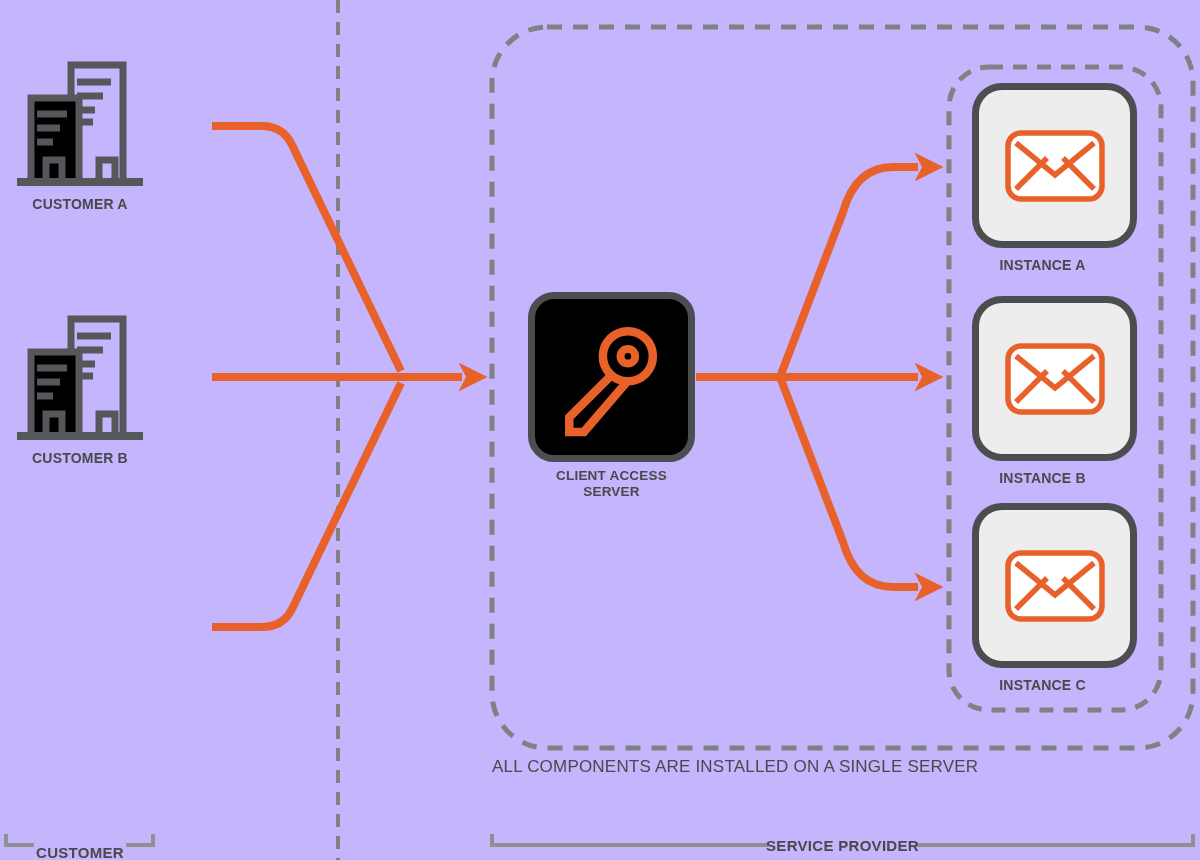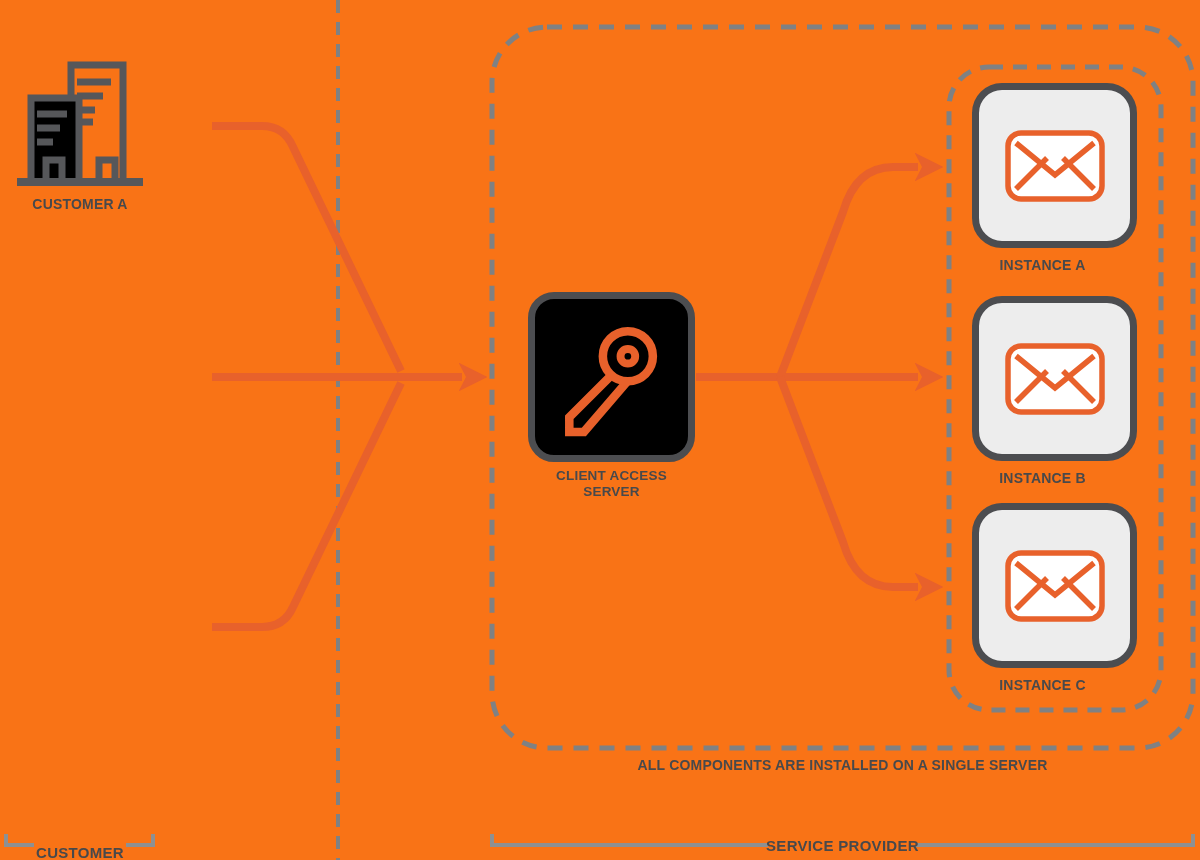--- a/index.html
+++ b/index.html
@@ -1,17 +1,17 @@
 <!DOCTYPE html>
 <html><head>
 <meta charset="utf-8">
 <style>
   html,body{margin:0;padding:0;background:#000;}
   #canvas{
-    position:relative;width:1200px;height:860px;background:#f97316;
+    position:relative;width:1200px;height:860px;background:#c4b5fd;
     font-family:"Liberation Sans", sans-serif;overflow:hidden;
   }
   .abs{position:absolute;}
   svg{display:block;}
   #connector-layer{position:absolute;left:0;top:0;width:1200px;height:860px;}
 
   .icon-label{
     color:#48494B;font-weight:bold;font-size:14px;letter-spacing:.2px;
     text-align:center;text-transform:uppercase;line-height:16px;
   }
@@ -22,22 +22,22 @@
     display:flex;align-items:center;justify-content:center;
   }
   .cas-label{left:528px;top:468px;width:167px;}
   .instance-box{
     left:972px;width:165px;height:165px;box-sizing:border-box;
     border:7px solid #4C4D50;border-radius:30px;background:#EDEDED;
     display:flex;align-items:center;justify-content:center;
   }
   .instance-label{left:960px;width:165px;}
   .note-label{
-    left:492px;top:757px;width:701px;text-align:center;color:#48494B;
-    font-weight:bold;font-size:14px;letter-spacing:.2px;
+    left:492px;top:757px;width:701px;text-align:left;color:#48494B;
+    font-weight:normal;font-size:17px;letter-spacing:.2px;
   }
   .zone-label{
     top:838px;text-align:center;color:#48494B;font-weight:bold;
     font-size:15px;letter-spacing:.3px;line-height:15px;
   }
   .zone-customer{left:0px;width:160px;margin-top:7px;}
   .zone-provider{left:492px;width:701px;}
 </style>
 </head>
 <body>
@@ -88,20 +88,39 @@
         <line x1="22" y1="70" x2="45" y2="70"></line>
         <line x1="22" y1="84" x2="38" y2="84"></line>
         <rect x="31" y="102" width="16" height="22"></rect>
         <rect x="84" y="102" width="16" height="22"></rect>
         <line x1="2" y1="124" x2="128" y2="124" stroke-width="8"></line>
       </g>
     </svg>
     <div class="icon-label" style="margin-top:8px">CUSTOMER A</div>
   </div>
 
+  <div class="abs customer-block" style="top:312px">
+    <svg width="130" height="130" viewBox="0 0 130 130">
+      <g stroke="#56575A" stroke-width="7" fill="none">
+        <rect x="56" y="7" width="52" height="117"></rect>
+        <line x1="62" y1="24" x2="96" y2="24"></line>
+        <line x1="62" y1="38" x2="88" y2="38"></line>
+        <line x1="62" y1="52" x2="80" y2="52"></line>
+        <line x1="62" y1="64" x2="78" y2="64"></line>
+        <rect x="16" y="40" width="48" height="84" fill="#000000"></rect>
+        <line x1="22" y1="56" x2="52" y2="56"></line>
+        <line x1="22" y1="70" x2="45" y2="70"></line>
+        <line x1="22" y1="84" x2="38" y2="84"></line>
+        <rect x="31" y="102" width="16" height="22"></rect>
+        <rect x="84" y="102" width="16" height="22"></rect>
+        <line x1="2" y1="124" x2="128" y2="124" stroke-width="8"></line>
+      </g>
+    </svg>
+    <div class="icon-label" style="margin-top:8px">CUSTOMER B</div>
+  </div>
 
 
   <div class="abs cas-box">
     <svg width="122" height="122" viewBox="0 0 100 100">
       <path d="M 54 44 L 15 83 L 15 95 L 27 95 L 63 53" fill="none" stroke="#E8612B" stroke-width="7" stroke-linejoin="miter"></path>
       <circle cx="63" cy="33" r="20.5" fill="#000000" stroke="#E8612B" stroke-width="7"></circle>
       <circle cx="63" cy="33" r="6" fill="none" stroke="#E8612B" stroke-width="6.5"></circle>
     </svg>
   </div>
   <div class="abs cas-label icon-label" style="font-size:13.5px">

